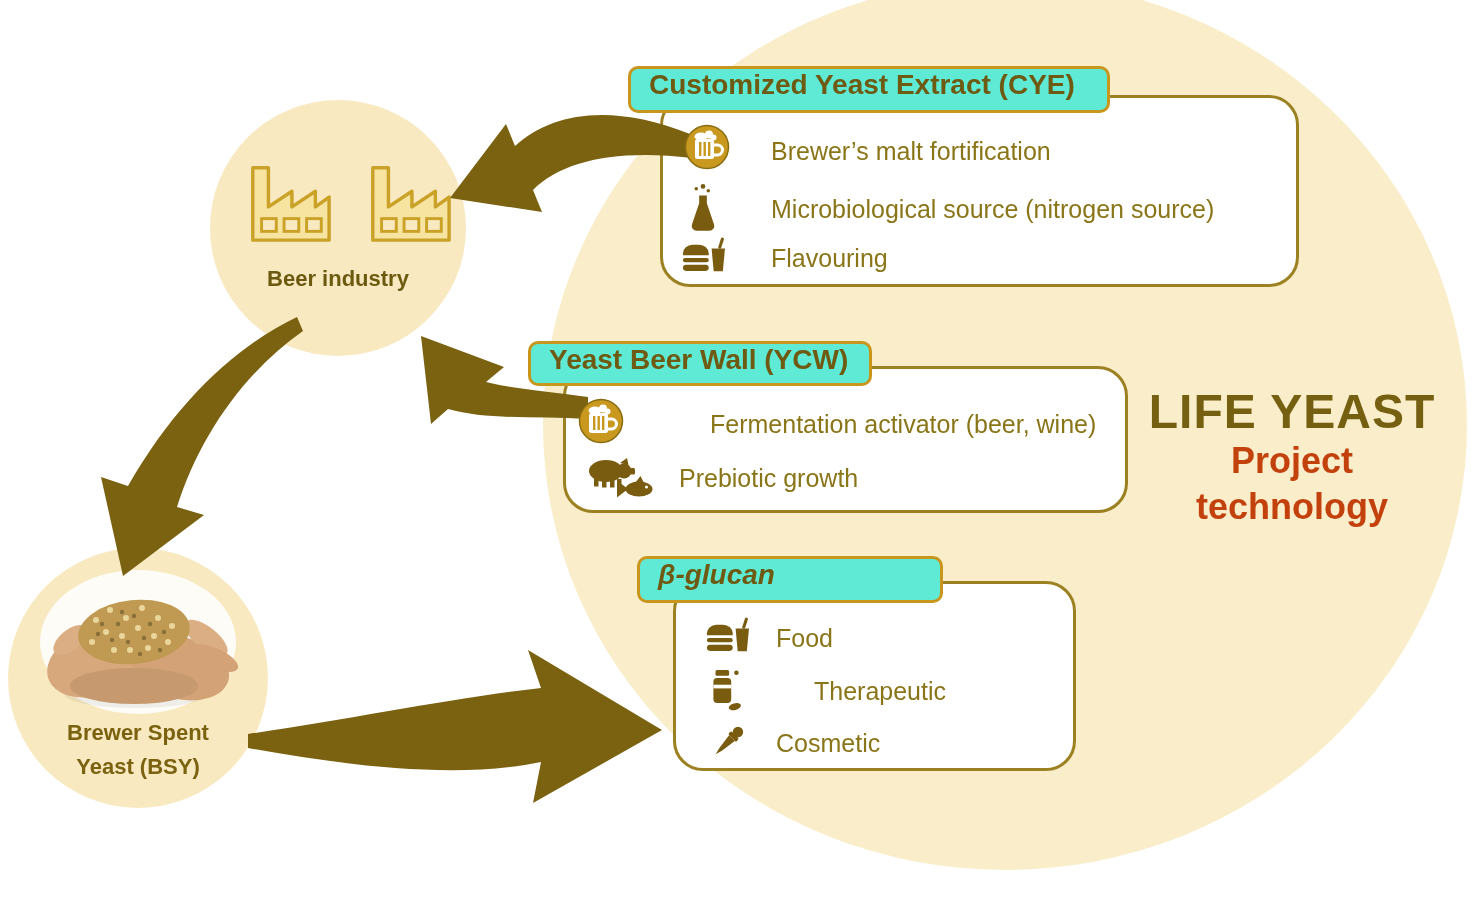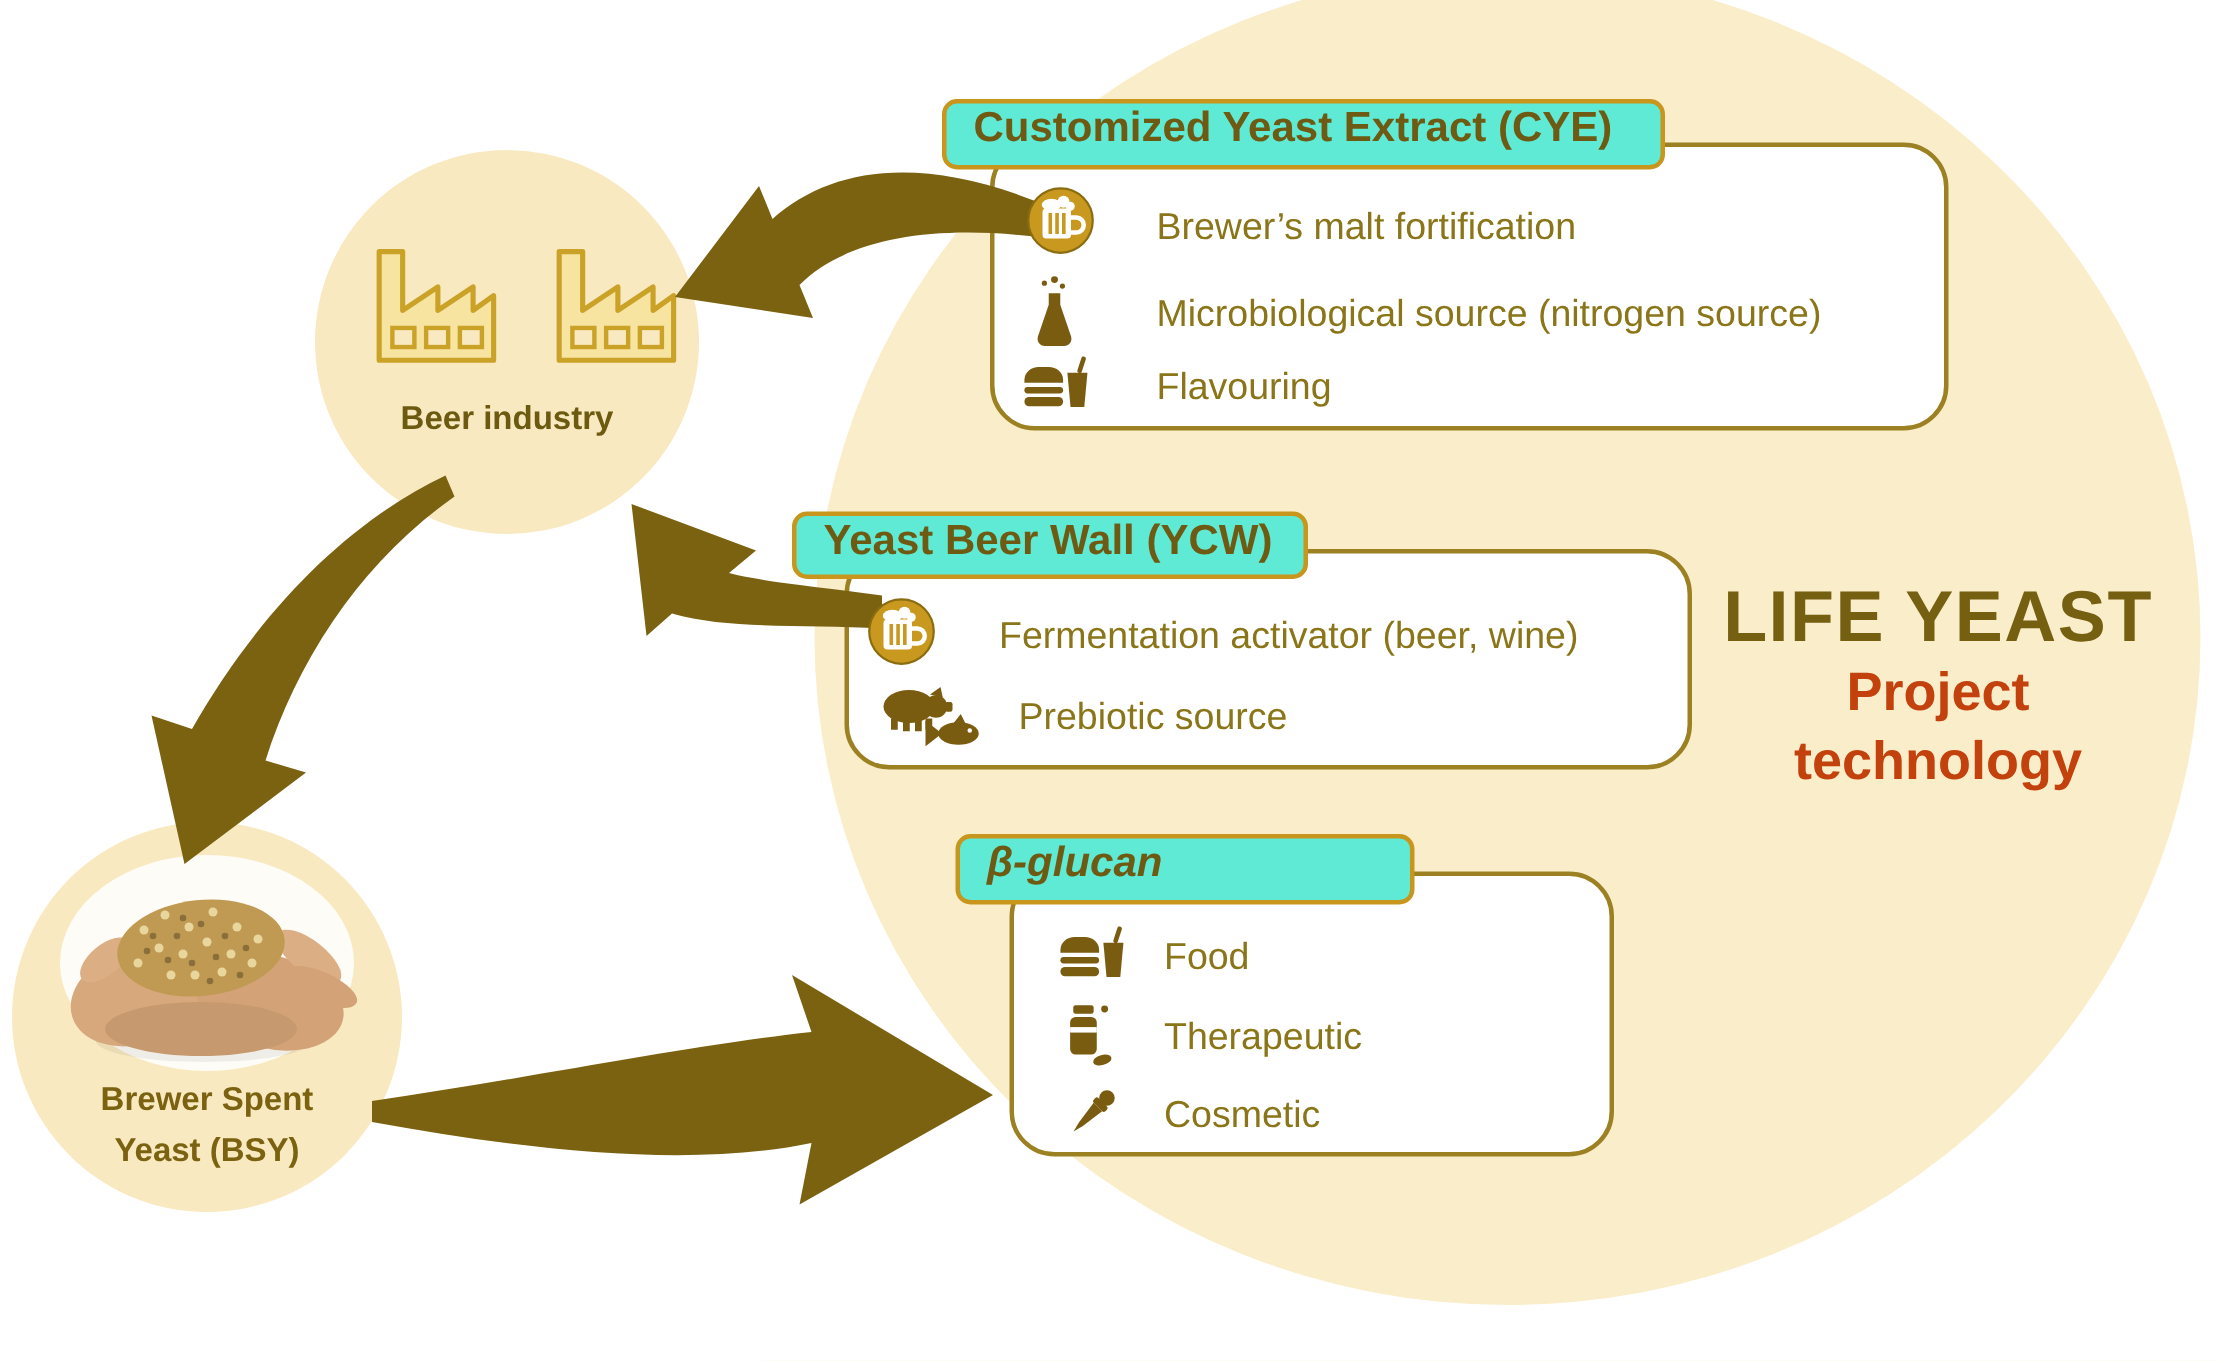--- a/index.html
+++ b/index.html
@@ -159,21 +159,21 @@
         </svg>
       </div>
       <div class="row-label gap-cye">Flavouring</div>
     </div>
   </div>
   <div id="cye-header" class="abs box-header">
     <span>Customized Yeast Extract (CYE)</span>
   </div>
 
   <div id="ycw-body" class="abs box-body">
-    <div class="row abs" style="left:13px;top:29px;">
+    <div class="row abs" style="left:13px;top:29px;gap:44px;">
       <div class="icon-slot"></div>
       <div class="row-label gap-ycw">Fermentation activator (beer, wine)</div>
     </div>
     <div class="row abs" style="left:13px;top:83px;">
       <div class="icon-slot" style="flex-basis:86px;width:86px;">
         <svg width="82" height="46" viewBox="0 0 80 46">
           <g fill="#7a5c10">
             <ellipse cx="24" cy="16" rx="17" ry="11"></ellipse>
             <circle cx="42" cy="16" r="7.5"></circle>
             <rect x="48" y="13" width="5" height="6.5" rx="1.5"></rect>
@@ -182,21 +182,21 @@
             <rect x="20" y="25" width="4.5" height="7.5"></rect>
             <rect x="28" y="25" width="4.5" height="7.5"></rect>
             <rect x="35" y="24" width="4.5" height="7.5"></rect>
             <ellipse cx="57" cy="34" rx="13.5" ry="7.5"></ellipse>
             <path d="M46,34 l-11,-8.5 v17 Z"></path>
             <path d="M53,28 l5.5,-7 l3.5,7 Z"></path>
           </g>
           <circle cx="64.5" cy="32" r="1.5" fill="#ffffff"></circle>
         </svg>
       </div>
-      <div class="row-label" style="margin-left:14px;">Prebiotic source</div>
+      <div class="row-label" style="margin-left:14px;">Prebiotic growth</div>
     </div>
   </div>
   <div id="ycw-header" class="abs box-header">
     <span>Yeast Beer Wall (YCW)</span>
   </div>
 
   <div id="bg-body" class="abs box-body">
     <div class="row abs" style="left:25px;top:28px;">
       <div class="icon-slot">
         <svg width="46" height="42" viewBox="0 0 48 44">
@@ -204,21 +204,21 @@
             <path d="M3,17 a10,9 0 0 1 10,-9 h7 a10,9 0 0 1 10,9 v2 h-27 Z"></path>
             <rect x="3" y="22" width="27" height="4.5" rx="2.2"></rect>
             <rect x="3" y="29" width="27" height="6.5" rx="3.2"></rect>
             <path d="M33,12 h14 l-2.2,24 h-9.6 Z"></path>
             <rect x="41.5" y="0.5" width="3.2" height="12" rx="1.4" transform="rotate(18 43 6)"></rect>
           </g>
         </svg>
       </div>
       <div class="row-label gap-bg">Food</div>
     </div>
-    <div class="row abs" style="left:25px;top:81px;">
+    <div class="row abs" style="left:25px;top:81px;gap:38px;">
       <div class="icon-slot">
         <svg width="32" height="46" viewBox="0 0 30 44">
           <g fill="#7a5c10">
             <rect x="4" y="2" width="13" height="5.5" rx="1.5"></rect>
             <circle cx="24" cy="4.5" r="2.2"></circle>
             <rect x="2" y="9.5" width="17" height="24" rx="3.5"></rect>
             <ellipse cx="22.5" cy="37" rx="6" ry="3.2" transform="rotate(-15 22.5 37)"></ellipse>
           </g>
           <rect x="2" y="16" width="17" height="3.5" fill="#ffffff"></rect>
         </svg>

